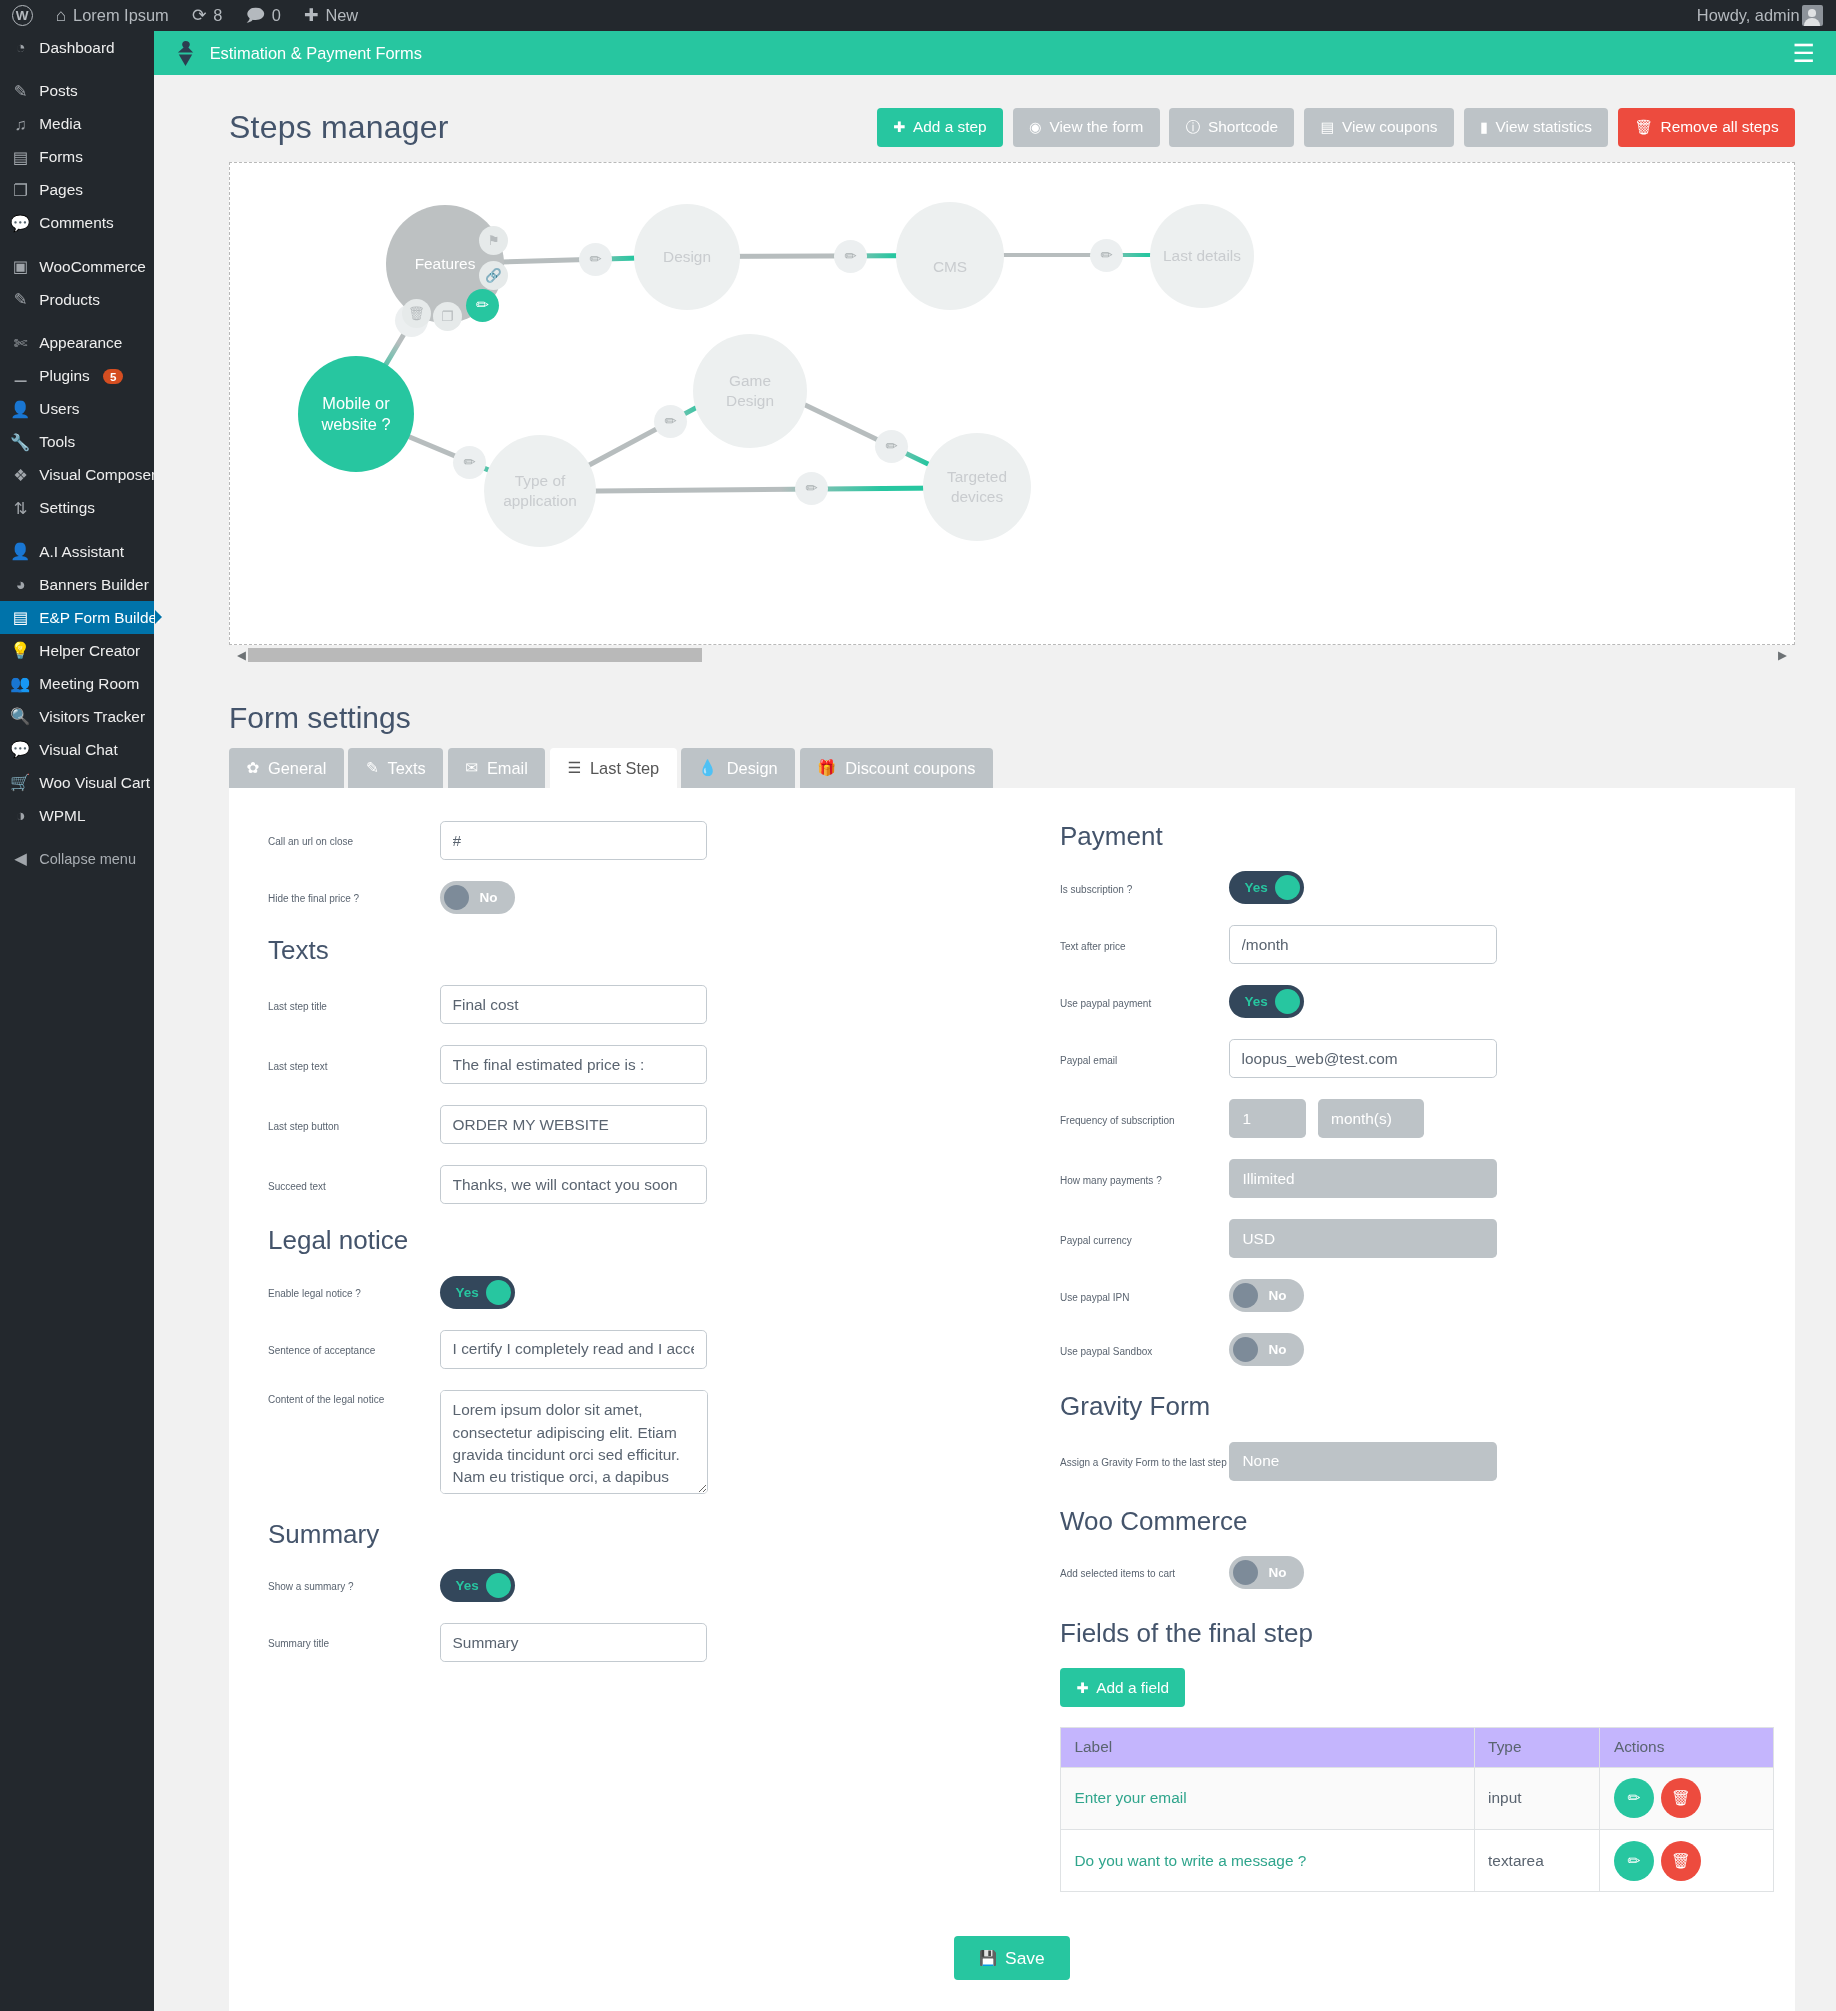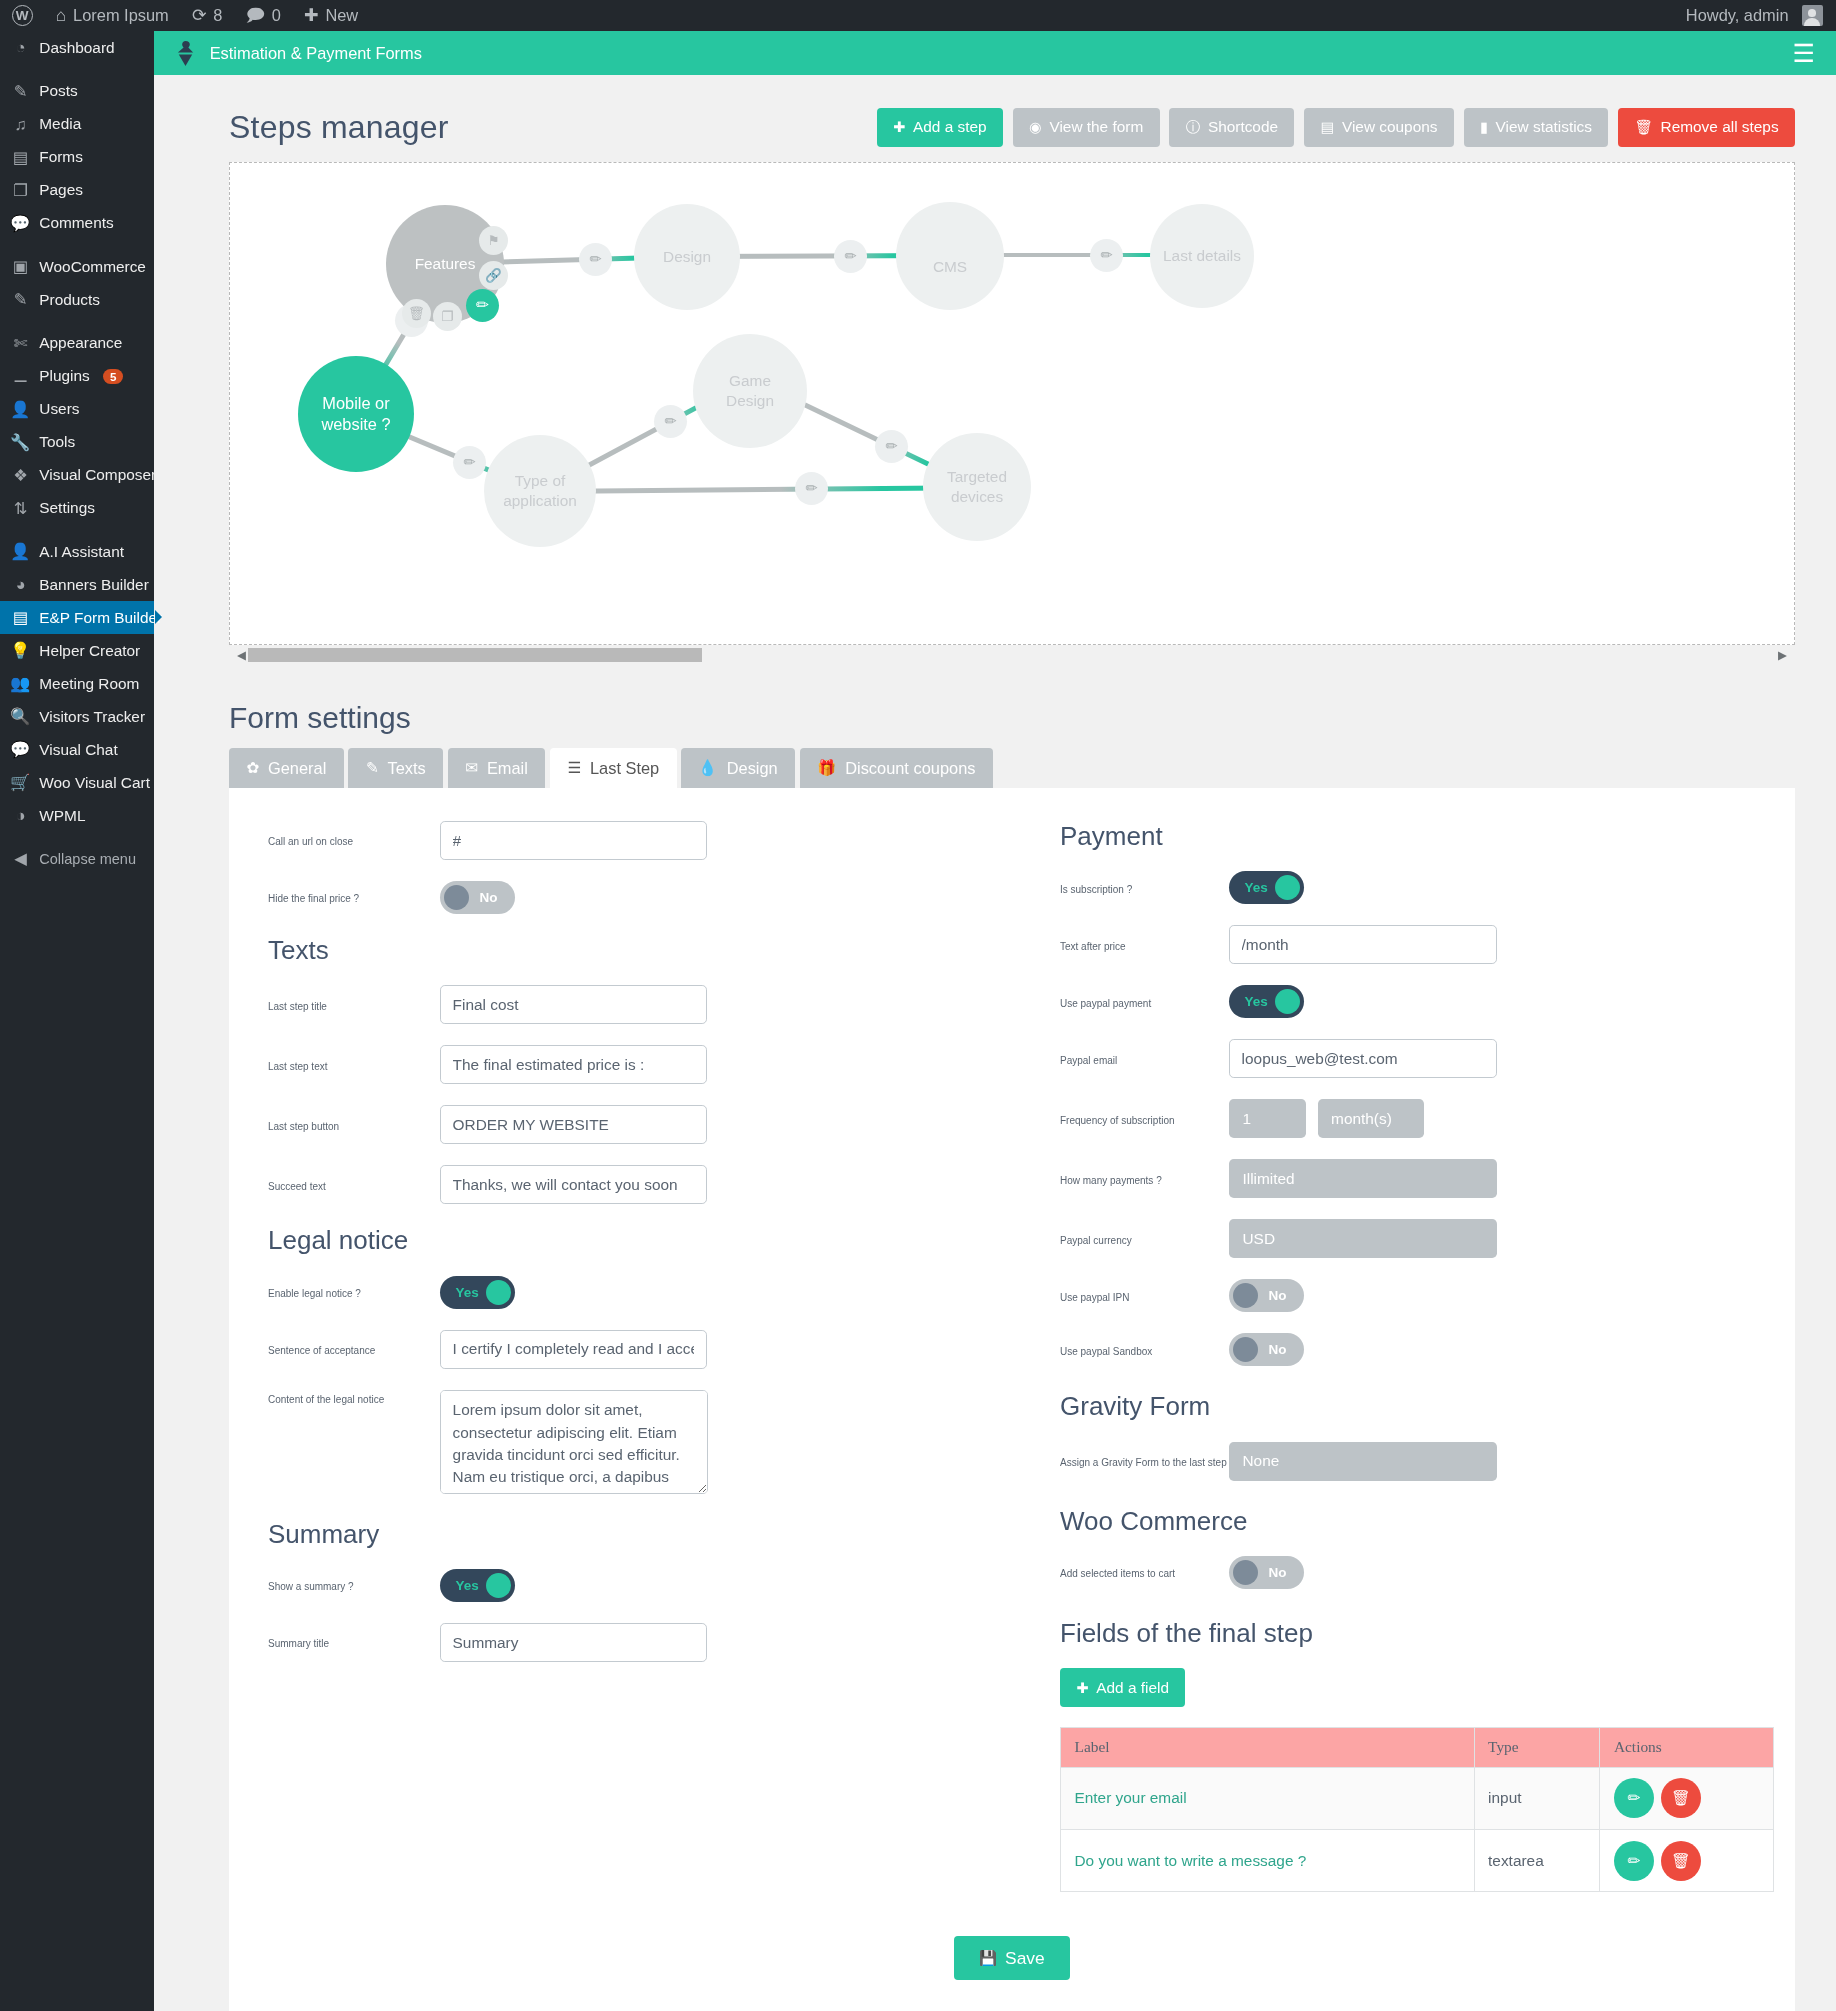--- a/index.html
+++ b/index.html
@@ -10,21 +10,21 @@
     overflow: hidden;
   }
   
   #wp-adminbar {
     position: absolute; top: 0; left: 0; width: 1836px; height: 31px;
     background: #23282d; color: #b4b9be; font-size: 16.4px;
     display: flex; align-items: center; z-index: 50;
   }
   .ab-item { display: flex; align-items: center; gap: 6.8px; padding: 0 11.6px; height: 31px; color: #b4b9be; }
   .ab-item .glyph { font-size: 17.4px; line-height: 1; color: #b4b9be; }
-  #ab-right { margin-left: auto; display: flex; align-items: center; gap: 13px; padding-right: 13.5px; text-align: right; }
+  #ab-right { margin-left: auto; display: flex; align-items: center; gap: 2px; padding-right: 13.5px; text-align: right; }
   .avatar-box { width: 21px; height: 21px; background: #8d939a; border-radius: 1.9px; position: relative; }
   .avatar-box::before { content:''; position:absolute; left:6.8px; top:3.9px; width:7.7px; height:7.7px; border-radius:50%; background:#dfe1e3;}
   .avatar-box::after { content:''; position:absolute; left:2.9px; top:12.6px; width:15.4px; height:8.7px; border-radius:7.7px 7.7px 0 0; background:#dfe1e3;}
   .wp-logo-c { width:21px;height:21px;border-radius:50%;border:1.9px solid #b4b9be;display:inline-flex;align-items:center;justify-content:center;font-size:13.5px;font-weight:bold;color:#b4b9be;}
 
   
   #adminmenu {
     position: absolute; top: 31px; left: 0; width: 154px; height: 1980px;
     background: #23282d; z-index: 40;
   }
@@ -164,21 +164,21 @@
   .toggle.on  { background: #33475b; }
   .toggle.on  .tg-lbl { left: 15.4px; color: #27c6a0; }
   .toggle.on  .knob { right: 3.9px; background: #27c6a0; }
   .toggle.off { background: #bdc3c7; }
   .toggle.off .tg-lbl { right: 17.4px; color: #fff; }
   .toggle.off .knob { left: 3.9px; background: #7d8b99; }
 
   
   #fields-table { width: 714px; border-collapse: collapse; margin-top: 19.3px; font-size: 15.4px; }
   #fields-table th, #fields-table td { border: 1px solid #dfe2e4; text-align: left; padding: 10.6px 13.5px; color: #5a6470; font-weight: normal;}
-  #fields-table th { background: #fca5a5; font-family: Liberation Serif, serif; }
+  #fields-table th { background: #c4b5fd; }
   #fields-table tr.alt td { background: #fafafa; }
   #fields-table td.lab { color: #2fa58c; }
   .act-btn {
     width: 40px; height: 40px; border-radius: 50%; border: none; cursor: pointer;
     color: #fff; font-size: 15.4px; display: inline-flex; align-items: center; justify-content: center;
     margin-right: 6.8px; vertical-align: middle;
   }
   .act-btn.edit { background: #27c6a0; }
   .act-btn.del  { background: #ed4b3e; }
 

